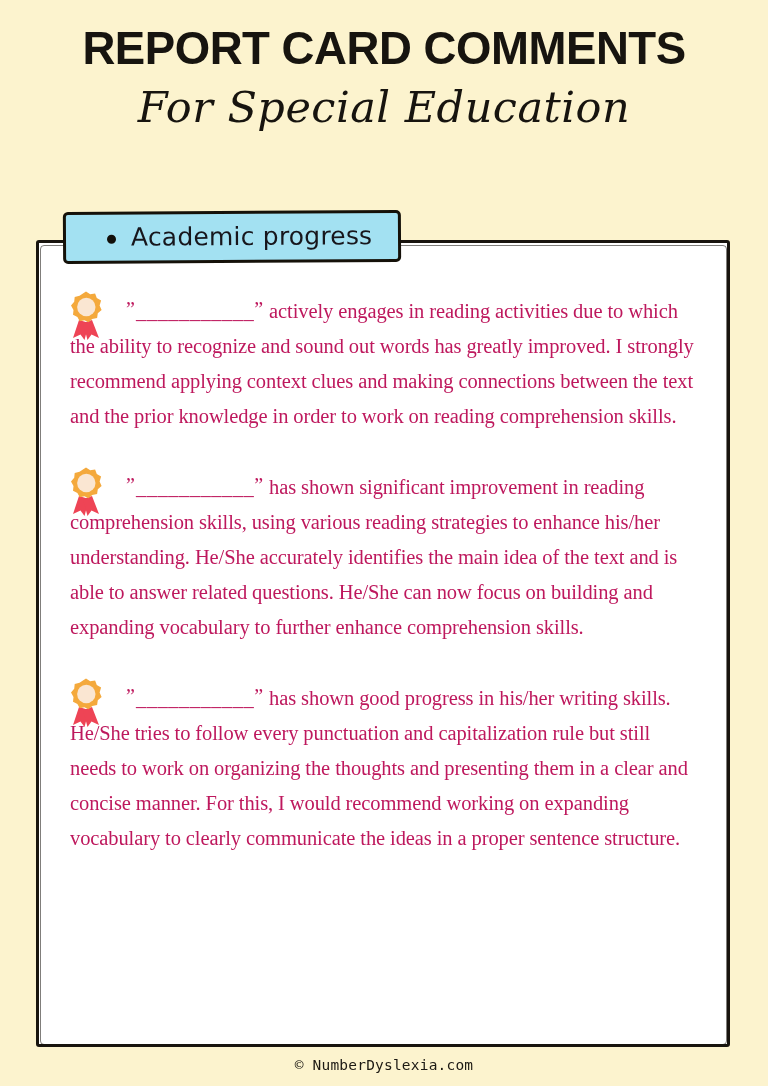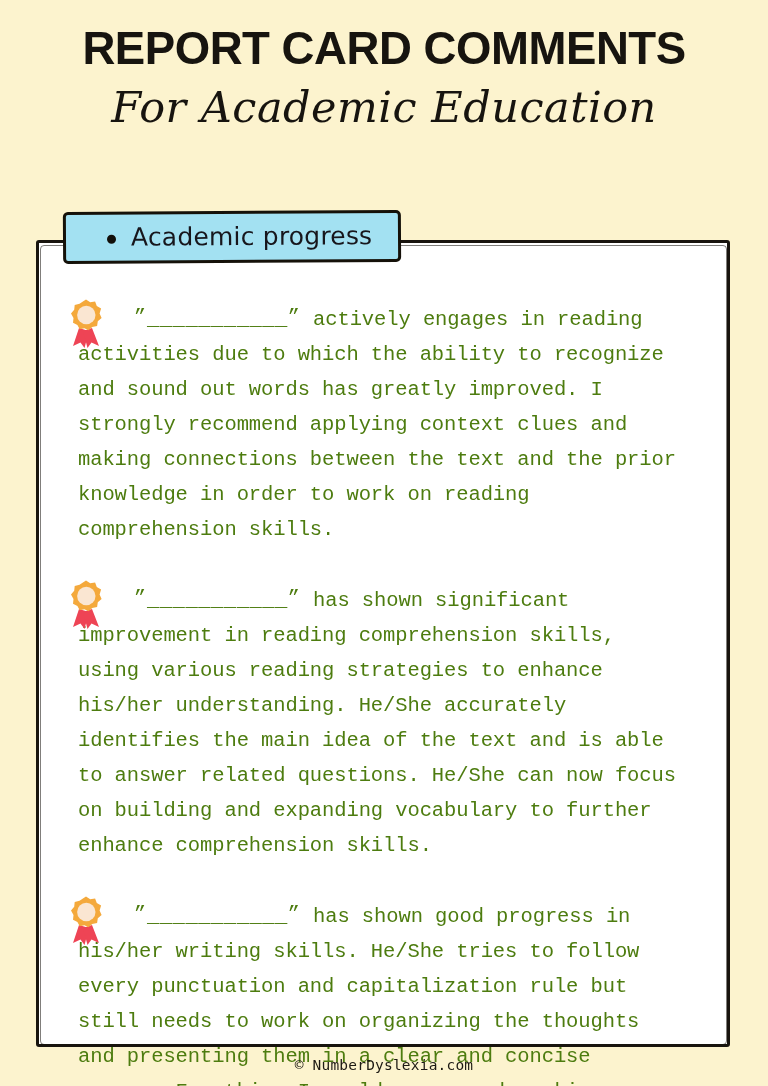--- a/index.html
+++ b/index.html
@@ -114,25 +114,25 @@
     top: 0;
     right: 0;
     padding: 44px 28px 0 26px;
     box-sizing: border-box;
   }
   .comment-item {
     position: relative;
     margin-bottom: 34px;
   }
   .comment-text {
-    font-family: Liberation Mono, monospace;
+    font-family: Liberation Serif, serif;
     font-size: 20.5px;
     line-height: 35px;
-    color: #4d7c0f;
-    margin: 16px;
+    color: #be185d;
+    margin: 8px;
     padding-left: 0;
     letter-spacing: -0.1px;
     text-indent: 56px;
   }
   .blank-name {
     white-space: nowrap;
     letter-spacing: 1px;
   }
   .blank-name .q {
     font-size: 20px;
@@ -164,21 +164,21 @@
     font-size: 14.5px;
     color: #1C1913;
     letter-spacing: 0.2px;
   }
 </style>
 </head>
 <body>
 
 <div class="header">
   <h1 class="page-title">REPORT CARD COMMENTS</h1>
-  <div class="page-subtitle">For Academic Education</div>
+  <div class="page-subtitle">For Special Education</div>
 </div>
 
 <div class="card-wrap">
   <div class="card"></div>
 
   <div class="comments">
 
     <div class="comment-item">
       <span class="rosette-icon">
         <svg viewBox="0 0 40 52" width="40" height="52" aria-hidden="true">

